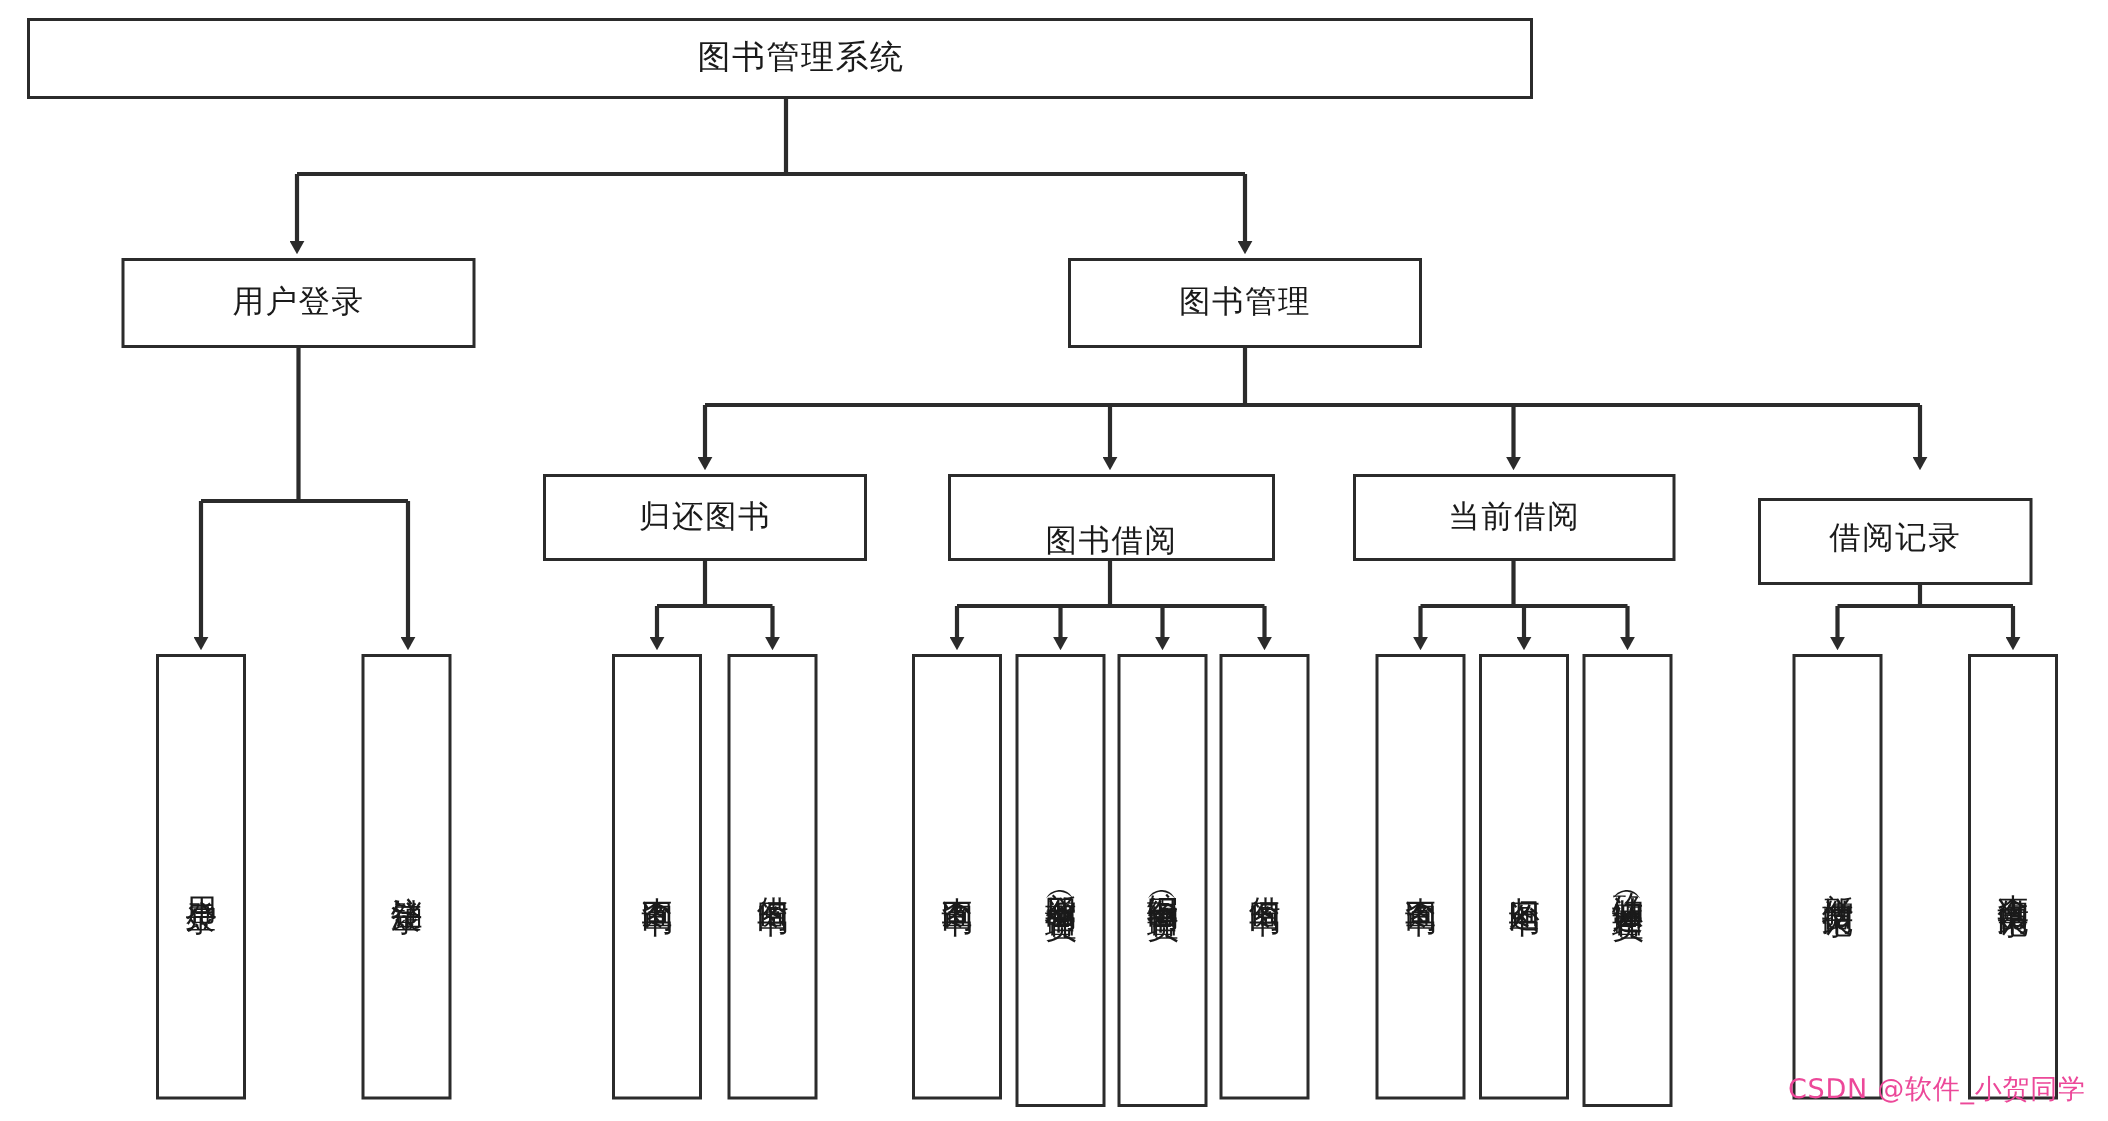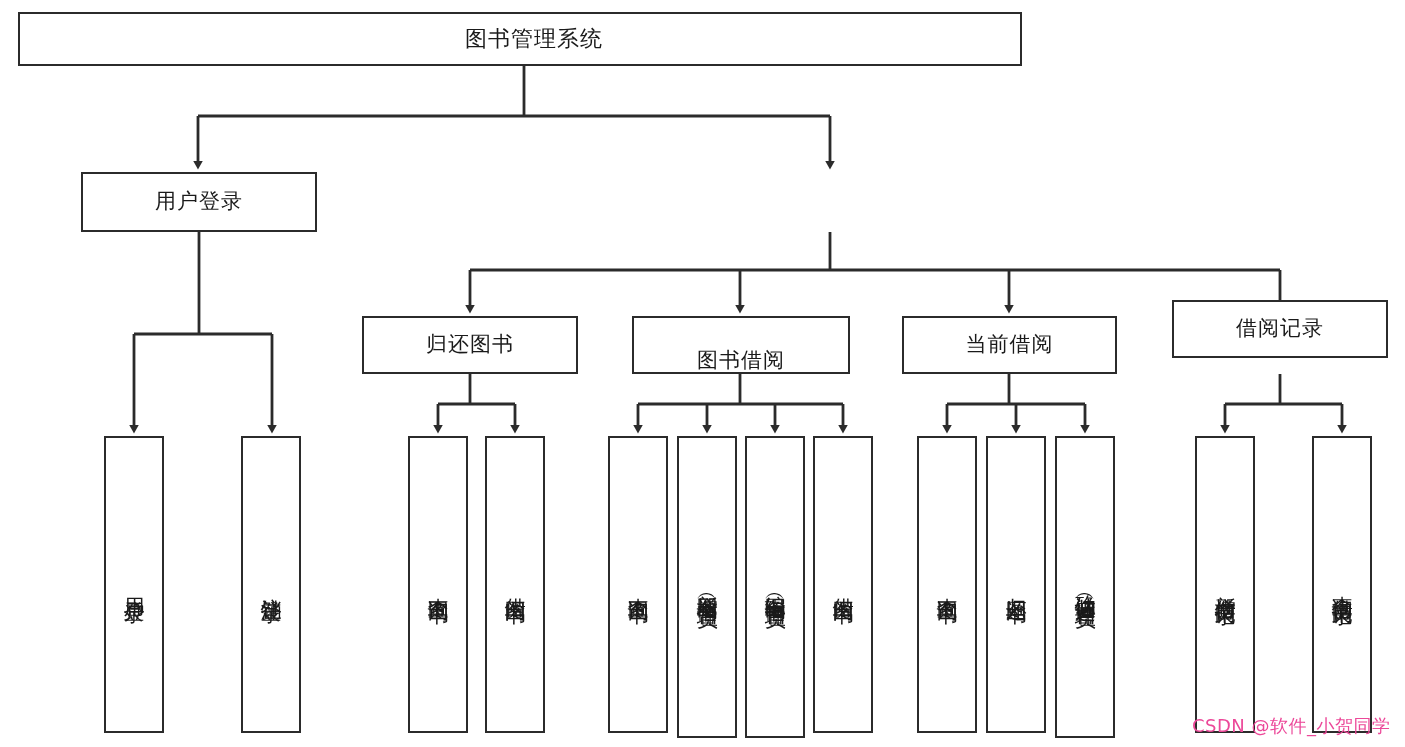--- a/index.html
+++ b/index.html
@@ -123,31 +123,34 @@
     </g>
   </svg>
 
   <div class="node h root" style="left:18px; top:12px; width:1004px; height:54px;padding-left:28px;">
     <span>图书管理系统</span>
   </div>
 
   <div class="node h" style="left:81px; top:172px; width:236px; height:60px;">
     <span>用户登录</span>
   </div>
+  <div class="node h" style="left:712px; top:172px; width:236px; height:60px;">
+    <span>图书管理</span>
+  </div>
 
   <div class="node h" style="left:362px; top:316px; width:216px; height:58px;">
     <span>归还图书</span>
   </div>
   <div class="node h" style="left:632px; top:316px; width:218px; height:58px;align-items:flex-end;">
     <span>图书借阅</span>
   </div>
   <div class="node h" style="left:902px; top:316px; width:215px; height:58px;">
     <span>当前借阅</span>
   </div>
-  <div class="node h" style="left:1172px; top:300px; width:216px; height:58px;">
+  <div class="node h" style="left:1172px; top:332px; width:183px; height:58px;font-family:Liberation Mono, monospace;">
     <span>借阅记录</span>
   </div>
 
   <div class="node v" style="left:104px; top:436px; width:60px; height:297px;">
     <span class="vtext">用户登录</span>
   </div>
   <div class="node v" style="left:241px; top:436px; width:60px; height:297px;">
     <span class="vtext">注销登录</span>
   </div>
 

